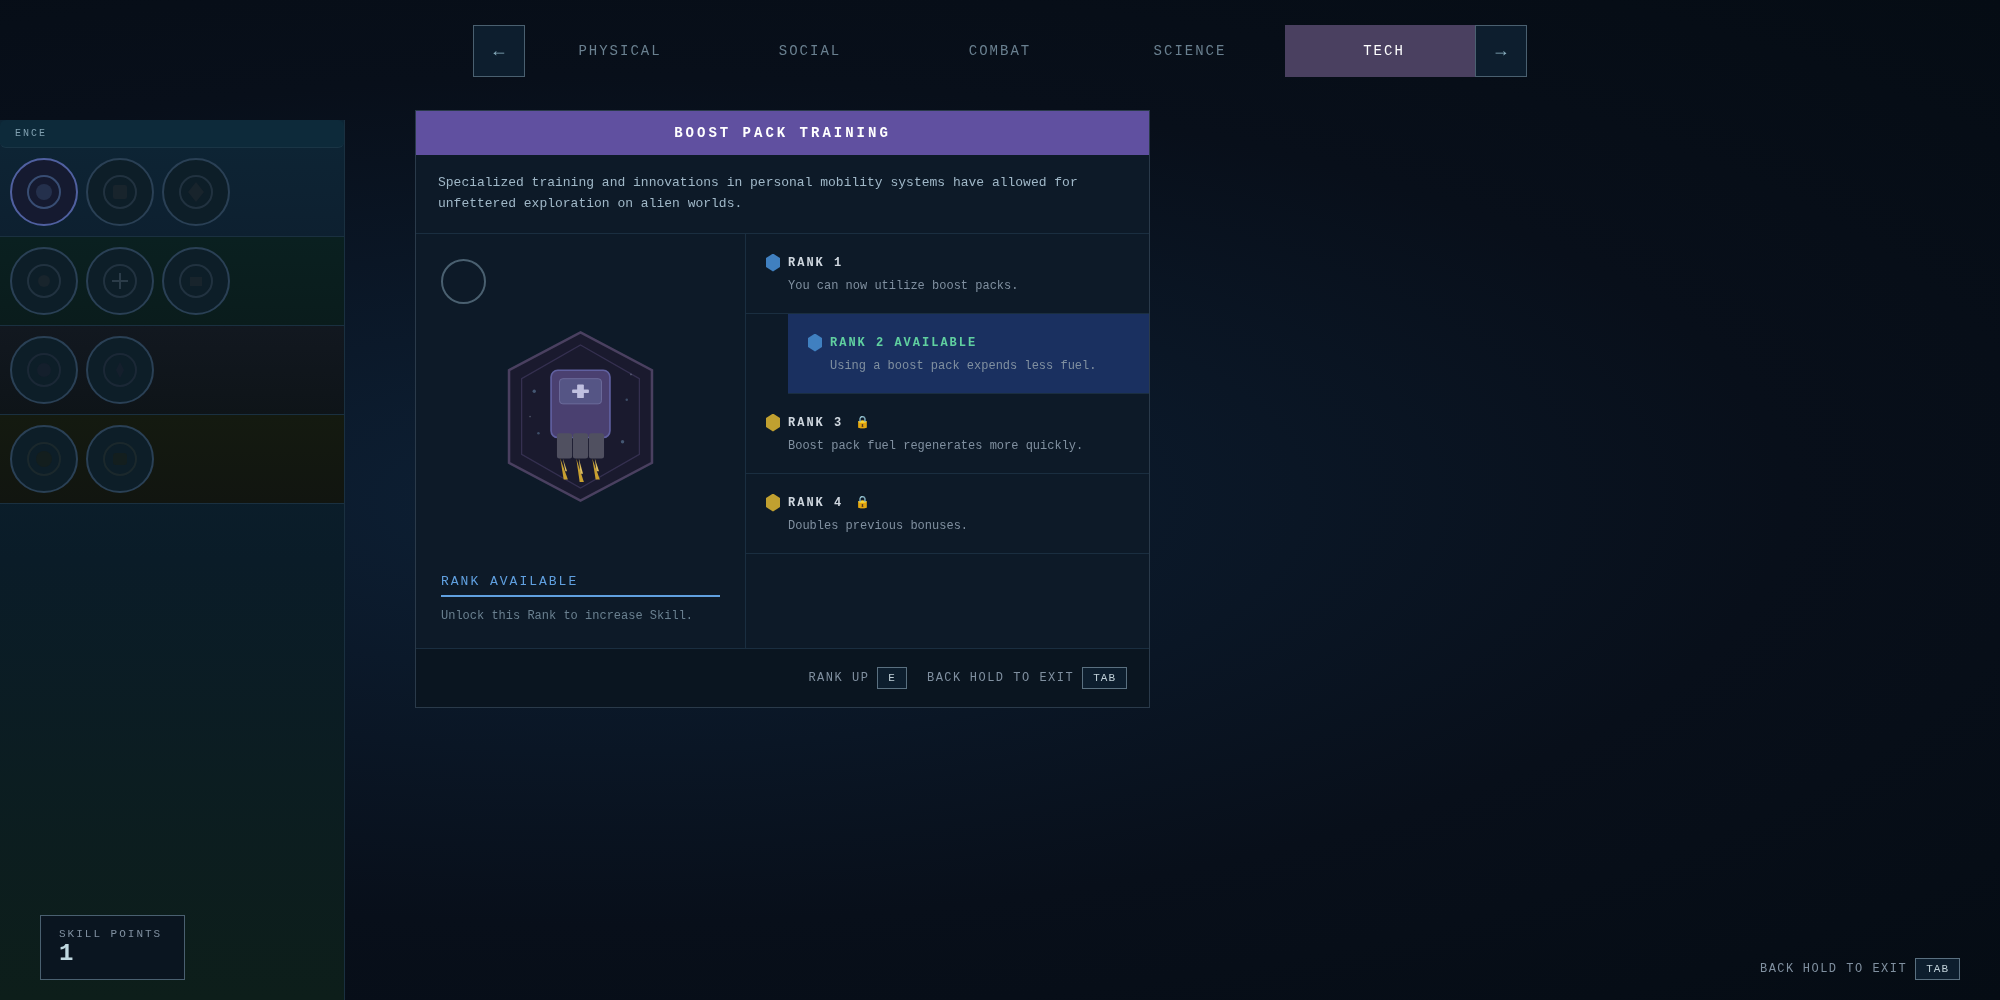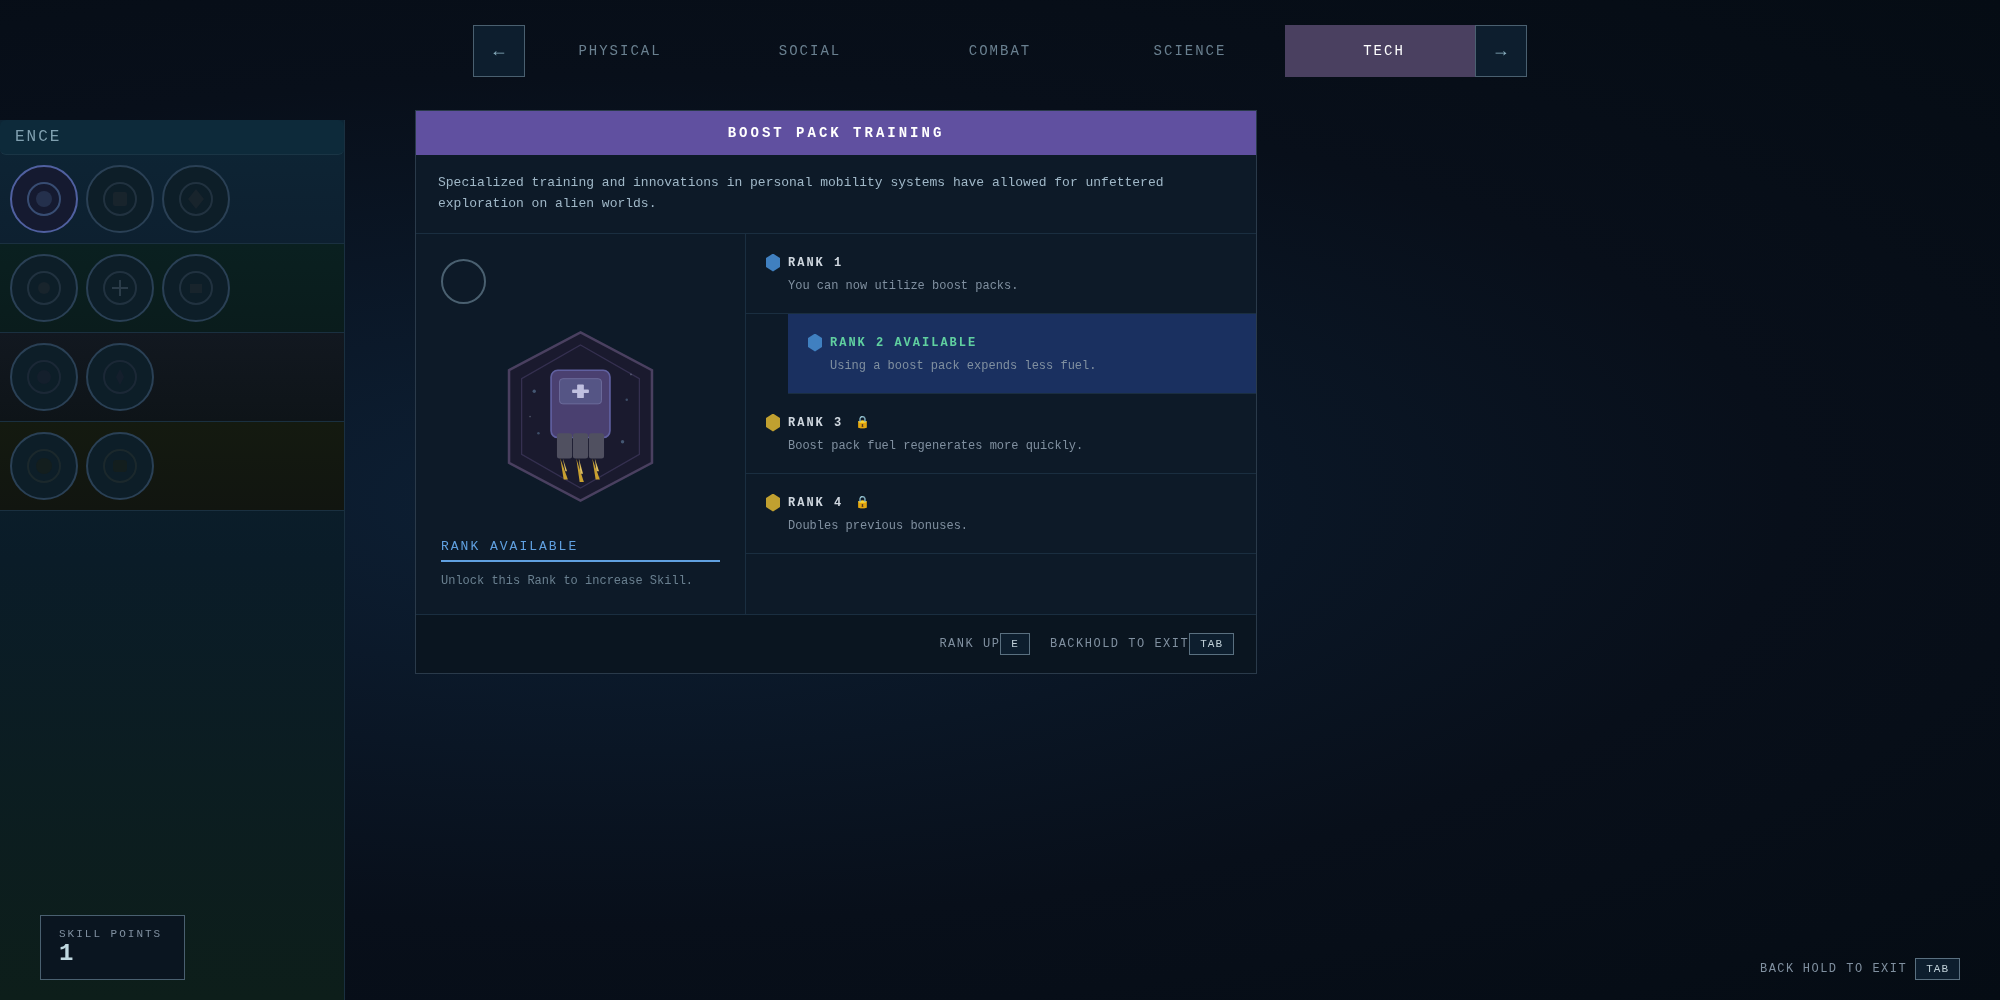--- a/index.html
+++ b/index.html
@@ -78,21 +78,21 @@
       background: linear-gradient(180deg, #0d2535 0%, #0a1c28 50%, #0d1e1a 100%);
       border-right: 1px solid #1a3040;
     }
 
     .sidebar-section {
       padding: 0;
     }
 
     .sidebar-section-header {
       padding: 8px 15px;
-      font-size: 16px;
+      font-size: 10px;
       letter-spacing: 2px;
       color: #80a0b0;
       background: #0d2a3a;
       border-bottom: 1px solid #1a3545;
       border-radius: 6px;
     }
 
     .sidebar-grid {
       display: flex;
       flex-wrap: wrap;
@@ -127,21 +127,21 @@
     .section-blue { background: linear-gradient(180deg, #0d2535 0%, #0d2030 100%); }
     .section-teal { background: linear-gradient(180deg, #0a2020 0%, #0a1c1c 100%); }
     .section-dark { background: linear-gradient(180deg, #121820 0%, #0e1418 100%); }
     .section-olive { background: linear-gradient(180deg, #141a10 0%, #111510 100%); }
 
     
     .main-panel {
       position: absolute;
       left: 415px;
       top: 110px;
-      width: 842px;
+      width: 735px;
       background: #0d1a28;
       border: 1px solid #2a3a4a;
     }
 
     .panel-header {
       background: #6050a0;
       padding: 14px 20px;
       text-align: center;
       font-size: 14px;
       letter-spacing: 3px;
@@ -196,20 +196,21 @@
     .skill-status {
       margin-top: 30px;
       width: 100%;
     }
 
     .rank-available-text {
       color: #60a0e0;
       font-size: 13px;
       letter-spacing: 2px;
       margin-bottom: 6px;
+      margin-top: 35px;
     }
 
     .rank-bar {
       width: 100%;
       height: 2px;
       background: #60a0e0;
       margin-bottom: 12px;
     }
 
     .unlock-text {
@@ -287,20 +288,21 @@
       align-items: center;
       justify-content: flex-end;
       gap: 20px;
       border-top: 1px solid #1a2e40;
       background: #0a1520;
     }
 
     .action-item {
       display: flex;
       align-items: center;
+      gap: 8px;
       font-size: 12px;
       letter-spacing: 1.5px;
       color: #8090a0;
     }
 
     .key-badge {
       border: 1px solid #5a7080;
       background: #0d1e2e;
       color: #c0d0d8;
       padding: 4px 10px;

